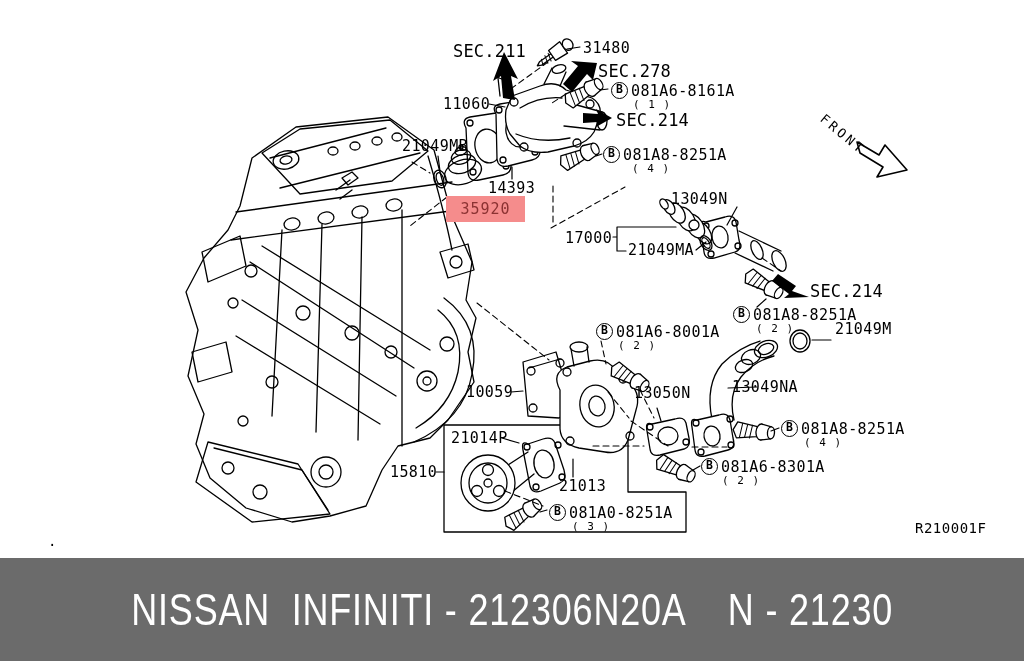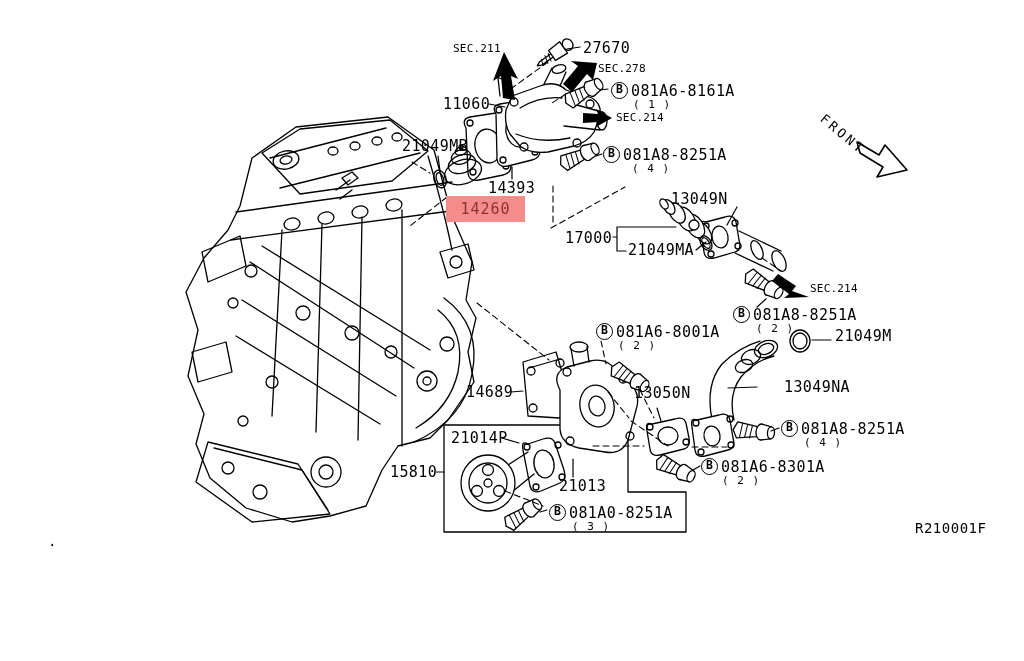--- a/index.html
+++ b/index.html
@@ -1,20 +1,20 @@
 <!DOCTYPE html>
 <html><head>
 <meta charset="utf-8">
 <style>
   html,body{margin:0;padding:0;background:#fff}
   .stage{position:relative;width:1024px;height:661px;background:#fff;overflow:hidden;
          font-family:"DejaVu Sans Mono",monospace;color:#000}
   svg{position:absolute;left:0;top:0}
   .lbl{position:absolute;font-size:15px;line-height:1.05;white-space:pre;letter-spacing:.4px}
-  .sec{font-size:11px;letter-spacing:.2px}
+  .sec{font-size:17px;letter-spacing:.2px}
   .qty{font-size:11px;letter-spacing:1px}
   .ref{font-size:14px;letter-spacing:.5px}
   .bc{position:absolute;width:17px;height:17px;border:1.7px solid #000;border-radius:50%;
       box-sizing:border-box;font-size:11.5px;font-weight:bold;line-height:13px;text-align:center}
   .hl{position:absolute;left:446px;top:196px;width:79px;height:26px;background:#f58c8c;
       color:#8b3232;display:flex;align-items:center;justify-content:center;font-size:15px;letter-spacing:1px}
   .front{position:absolute;left:827px;top:111px;font-size:13px;letter-spacing:3px;
          transform:rotate(40deg);transform-origin:left top}
   .dot{position:absolute;left:48px;top:533px;font-size:14px}
   .banner{position:absolute;left:0;top:558px;width:1024px;height:103px;background:#6b6b6b;
@@ -243,57 +243,57 @@
   <g fill="#000" stroke="none">
     <path d="M504,52 L518,79 L511,76 L515,100 L503,98 L501,76 L493,81 Z"></path>
     <path d="M597,63 L593,80 L587,74 L572,92 L563,84 L578,66 L571,61 Z"></path>
     <path d="M612,118 L596,109 L598,114 L583,113 L583,123 L598,122 L596,127 Z"></path>
     <path d="M809,297 L792,291 L796,286 L778,274 L772,281 L789,294 L784,298 Z"></path>
   </g>
   <path fill="#fff" stroke="#000" stroke-width="1.6" d="M857,142 L879,155 L885,145 L907,170 L877,177 L883,167 L860,153 Z"></path>
 </svg>
 
 <div class="lbl sec" style="left:453px;top:43px">SEC.211</div>
-<div class="lbl" style="left:583px;top:41px">27670</div>
+<div class="lbl" style="left:583px;top:41px">31480</div>
 <div class="lbl sec" style="left:598px;top:63px">SEC.278</div>
 
 <div class="bc" style="left:611px;top:82px">B</div>
 <div class="lbl" style="left:631px;top:84px">081A6-8161A</div>
 <div class="lbl qty" style="left:633px;top:99px">( 1 )</div>
 
 <div class="lbl sec" style="left:616px;top:112px">SEC.214</div>
 <div class="lbl" style="left:443px;top:97px">11060</div>
 
 <div class="bc" style="left:603px;top:146px">B</div>
 <div class="lbl" style="left:623px;top:148px">081A8-8251A</div>
 <div class="lbl qty" style="left:632px;top:163px">( 4 )</div>
 
 <div class="lbl" style="left:402px;top:139px">21049MB</div>
 <div class="lbl" style="left:488px;top:181px">14393</div>
 
-<div class="hl">14260</div>
+<div class="hl">35920</div>
 
 <div class="lbl" style="left:671px;top:192px">13049N</div>
 <div class="lbl" style="left:565px;top:231px">17000</div>
 <div class="lbl" style="left:628px;top:243px">21049MA</div>
 <div class="lbl sec" style="left:810px;top:283px">SEC.214</div>
 
 <div class="bc" style="left:733px;top:306px">B</div>
 <div class="lbl" style="left:753px;top:308px">081A8-8251A</div>
 <div class="lbl qty" style="left:756px;top:323px">( 2 )</div>
 
-<div class="lbl" style="left:835px;top:329px">21049M</div>
+<div class="lbl" style="left:835px;top:322px">21049M</div>
 
 <div class="bc" style="left:596px;top:323px">B</div>
 <div class="lbl" style="left:616px;top:325px">081A6-8001A</div>
 <div class="lbl qty" style="left:618px;top:340px">( 2 )</div>
 
-<div class="lbl" style="left:466px;top:385px">14689</div>
+<div class="lbl" style="left:466px;top:385px">10059</div>
 <div class="lbl" style="left:634px;top:386px">13050N</div>
-<div class="lbl" style="left:784px;top:380px">13049NA</div>
+<div class="lbl" style="left:732px;top:380px">13049NA</div>
 <div class="lbl" style="left:451px;top:431px">21014P</div>
 
 <div class="bc" style="left:781px;top:420px">B</div>
 <div class="lbl" style="left:801px;top:422px">081A8-8251A</div>
 <div class="lbl qty" style="left:804px;top:437px">( 4 )</div>
 
 <div class="bc" style="left:701px;top:458px">B</div>
 <div class="lbl" style="left:721px;top:460px">081A6-8301A</div>
 <div class="lbl qty" style="left:722px;top:475px">( 2 )</div>
 
@@ -301,14 +301,17 @@
 <div class="lbl" style="left:559px;top:479px">21013</div>
 
 <div class="bc" style="left:549px;top:504px">B</div>
 <div class="lbl" style="left:569px;top:506px">081A0-8251A</div>
 <div class="lbl qty" style="left:572px;top:521px">( 3 )</div>
 
 <div class="lbl ref" style="left:915px;top:521px">R210001F</div>
 <div class="front">FRONT</div>
 <div class="dot">.</div>
 
-
+<div class="banner">
+  <span>NISSAN  INFINITI - 212306N20A    N - 21230</span>
 </div>
 
+</div>
+
 </body></html>

